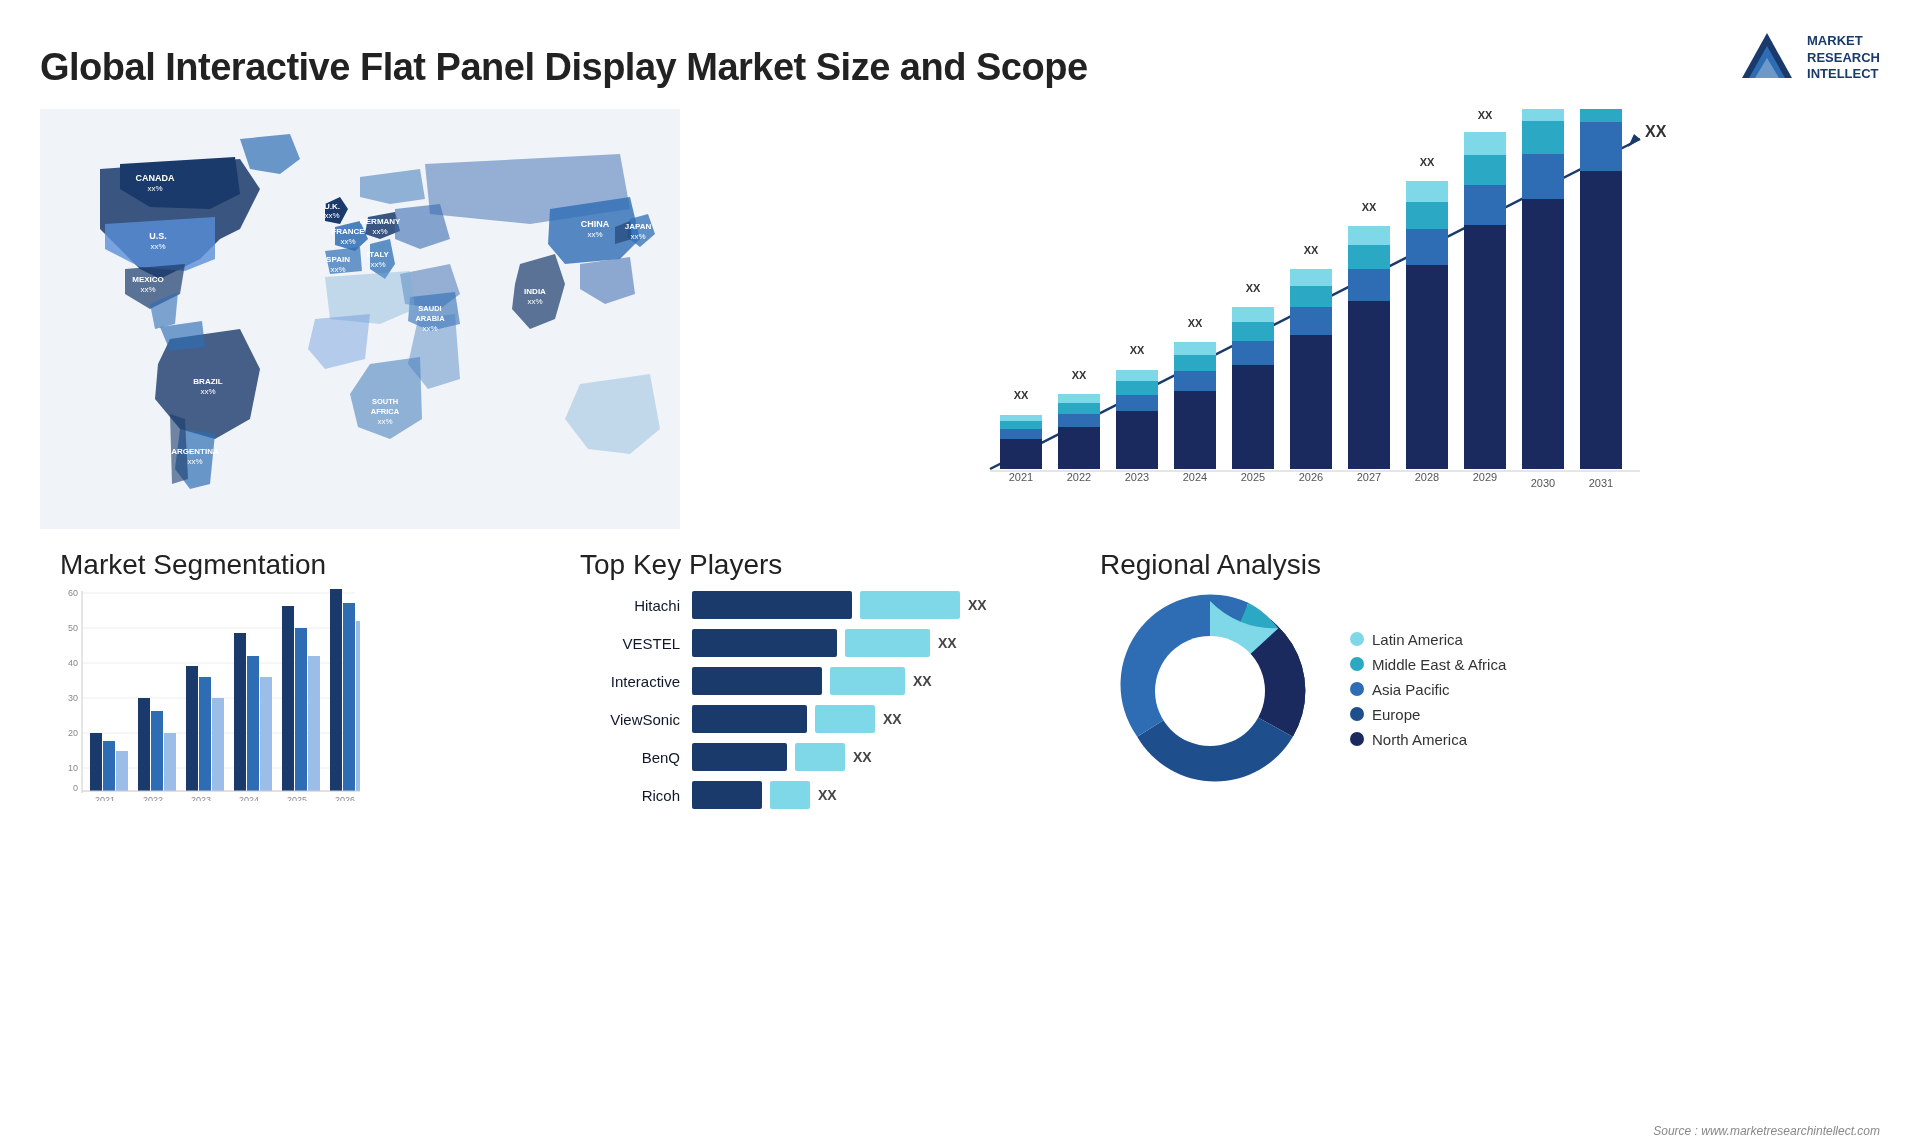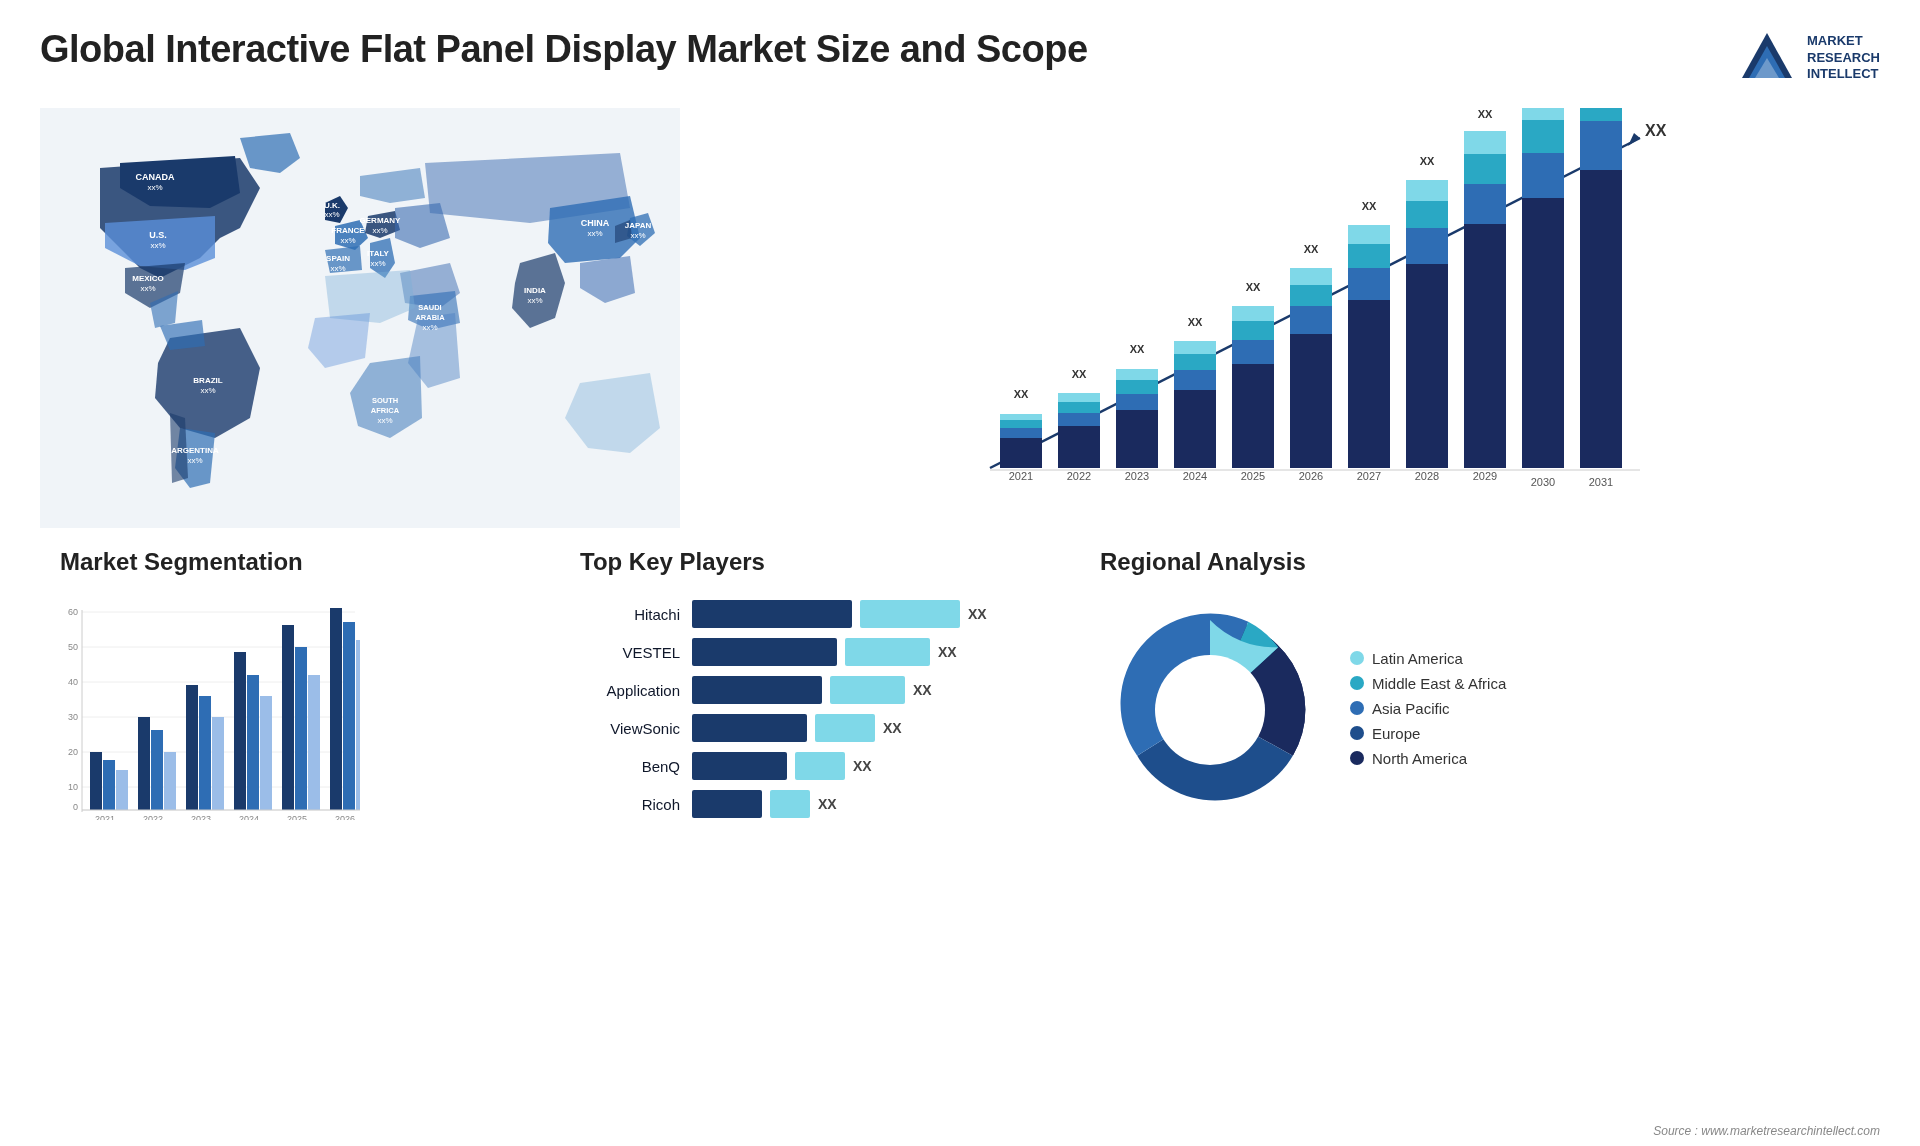--- a/index.html
+++ b/index.html
@@ -17,20 +17,21 @@
       display: flex;
       justify-content: space-between;
       align-items: flex-start;
       padding: 28px 40px 10px 40px;
     }
     .page-title {
       font-size: 38px;
       font-weight: 700;
       color: #222;
       letter-spacing: -0.5px;
+      margin-top: 18px;
     }
     .logo-area {
       display: flex;
       align-items: center;
       gap: 10px;
     }
     .logo-icon {
       width: 60px;
       height: 60px;
     }
@@ -75,24 +76,24 @@
       grid-template-columns: 520px 520px 1fr;
       gap: 0;
       padding-top: 10px;
     }
 
     
     .segmentation-section {
       padding: 0 20px;
     }
     .section-title {
-      font-size: 24px;
-      font-weight: 700;
+      font-size: 28px;
+      font-weight: 400;
       color: #222;
-      margin-bottom: 24px;
+      margin-bottom: 0;
     }
 
     
     .players-section {
       padding: 0 20px;
     }
 
     
     .regional-section {
       padding: 0 20px;
@@ -473,21 +474,21 @@
         <div class="player-row">
           <div class="player-name">VESTEL</div>
           <div class="player-bar-container">
             <div class="player-bar" style="width:145px;background:#1a3a6b;"></div>
             <div class="player-bar" style="width:85px;background:#7fd8e8;"></div>
             <span class="player-xx">XX</span>
           </div>
         </div>
 
         <div class="player-row">
-          <div class="player-name">Application</div>
+          <div class="player-name">Interactive</div>
           <div class="player-bar-container">
             <div class="player-bar" style="width:130px;background:#1a3a6b;"></div>
             <div class="player-bar" style="width:75px;background:#7fd8e8;"></div>
             <span class="player-xx">XX</span>
           </div>
         </div>
 
         <div class="player-row">
           <div class="player-name">ViewSonic</div>
           <div class="player-bar-container">

